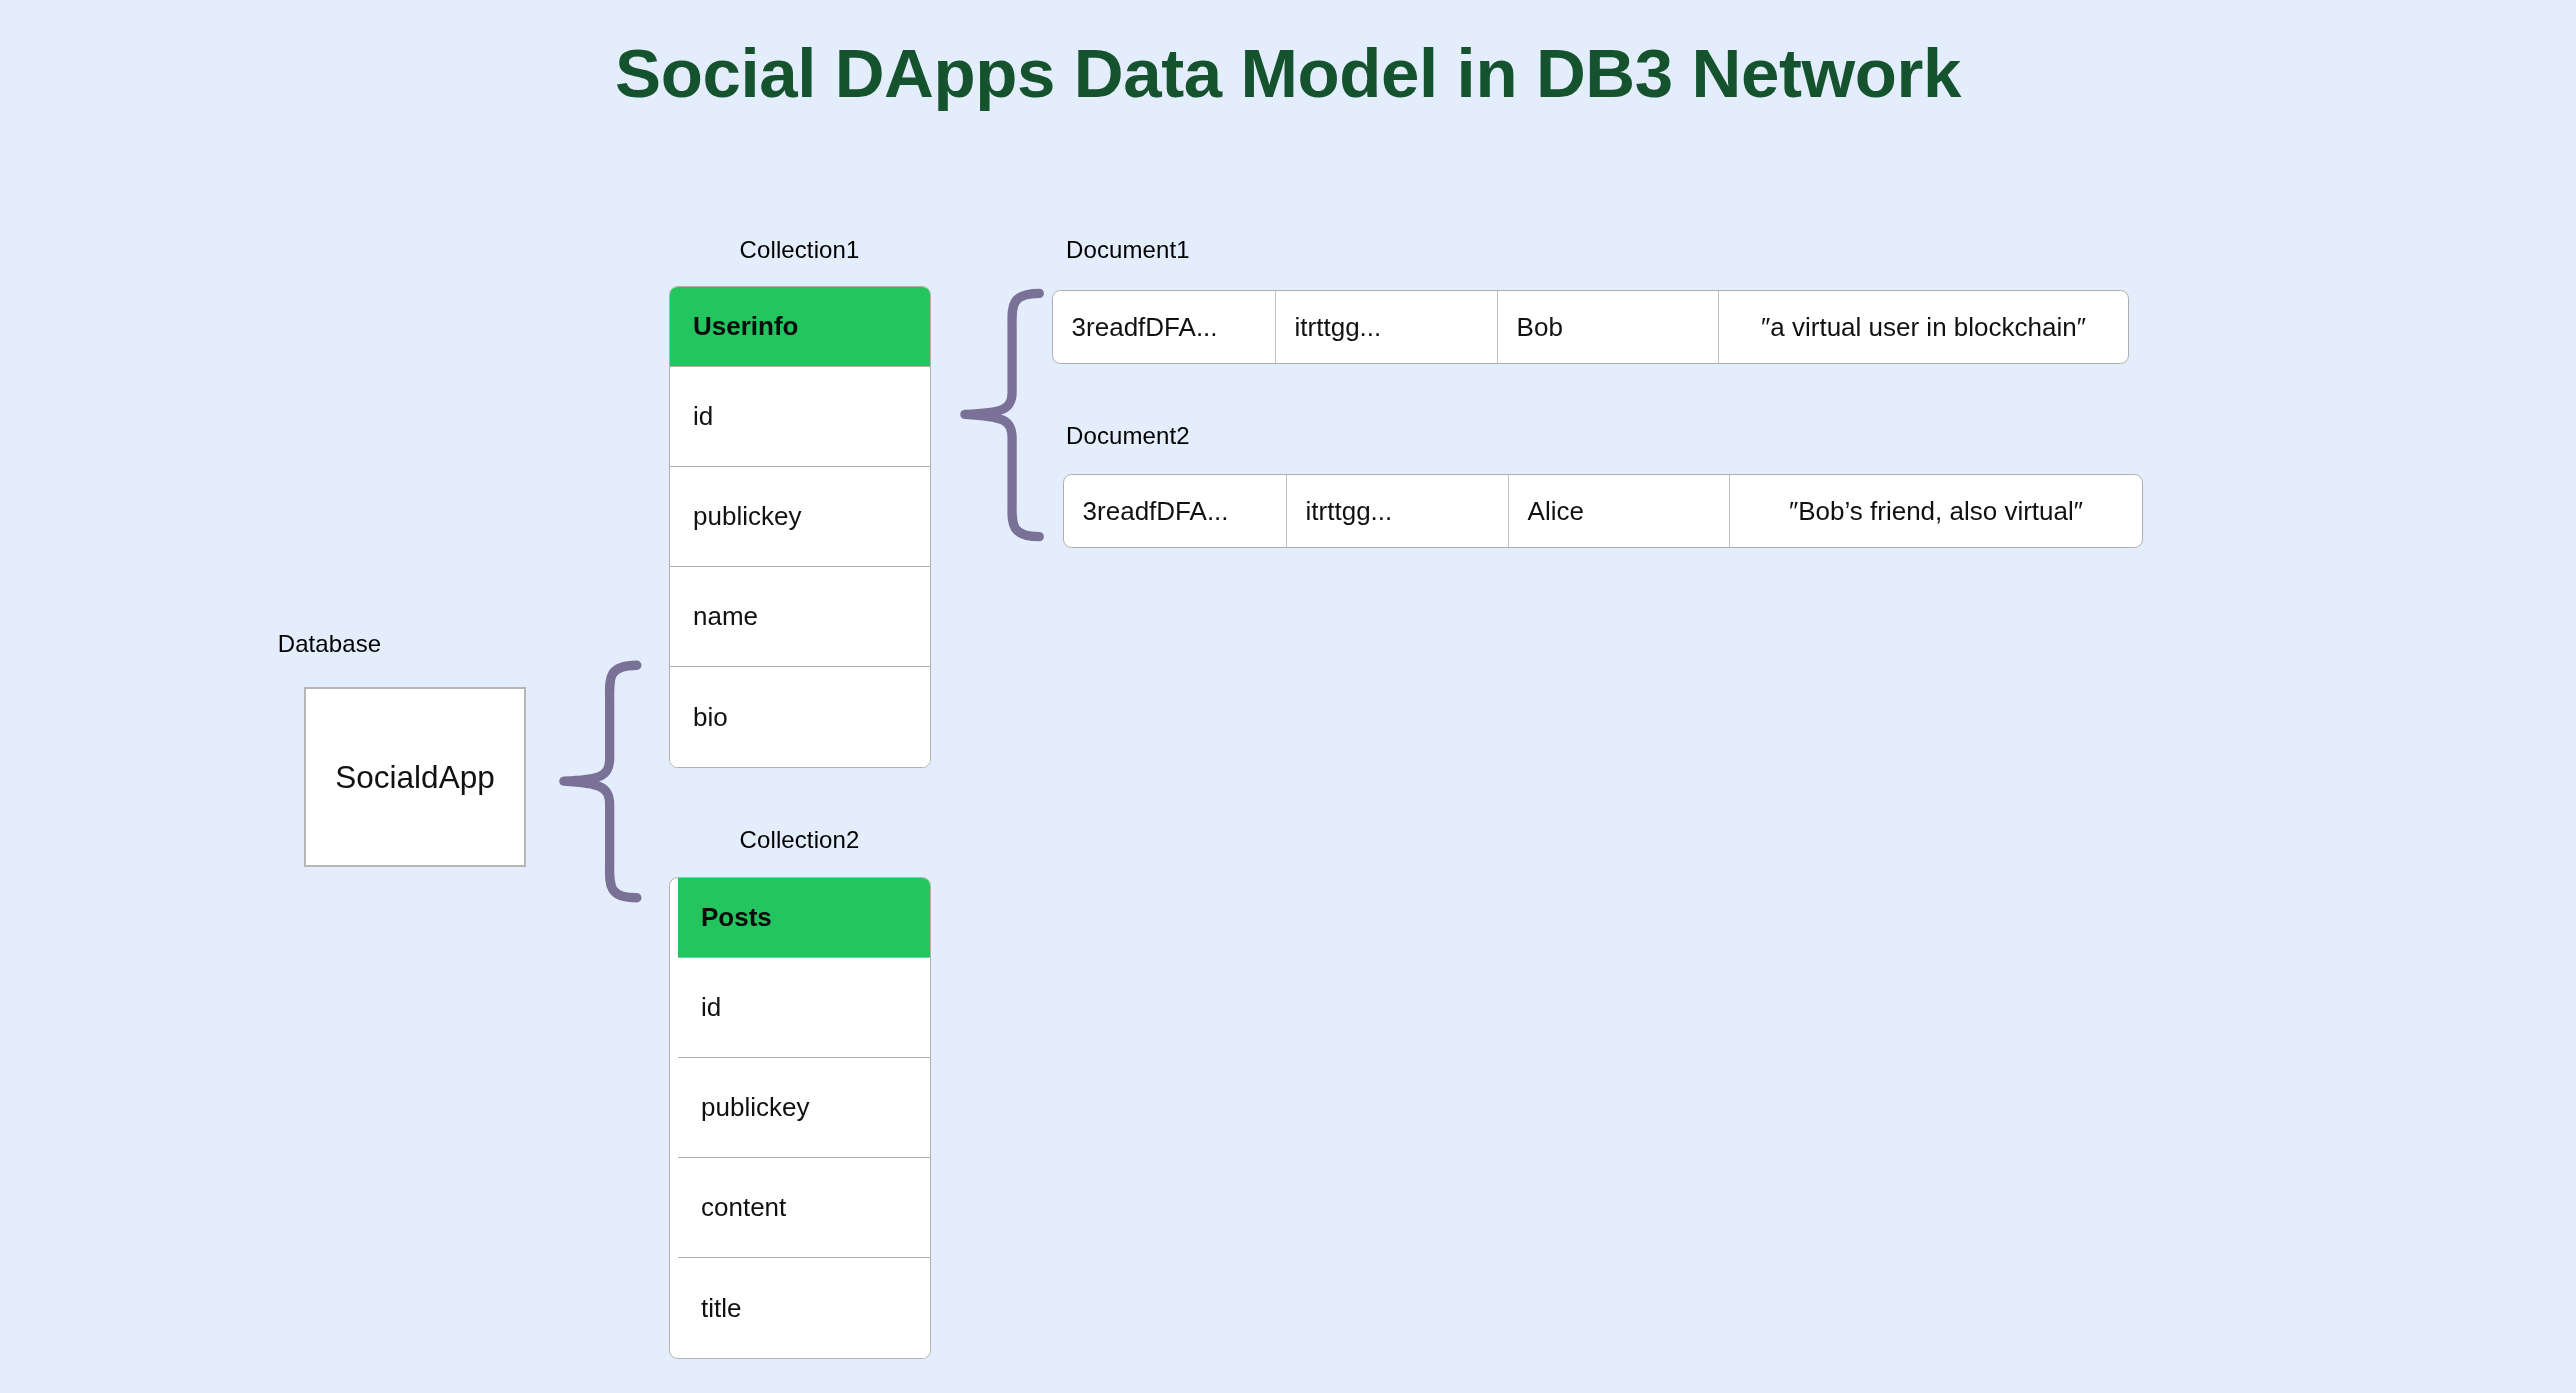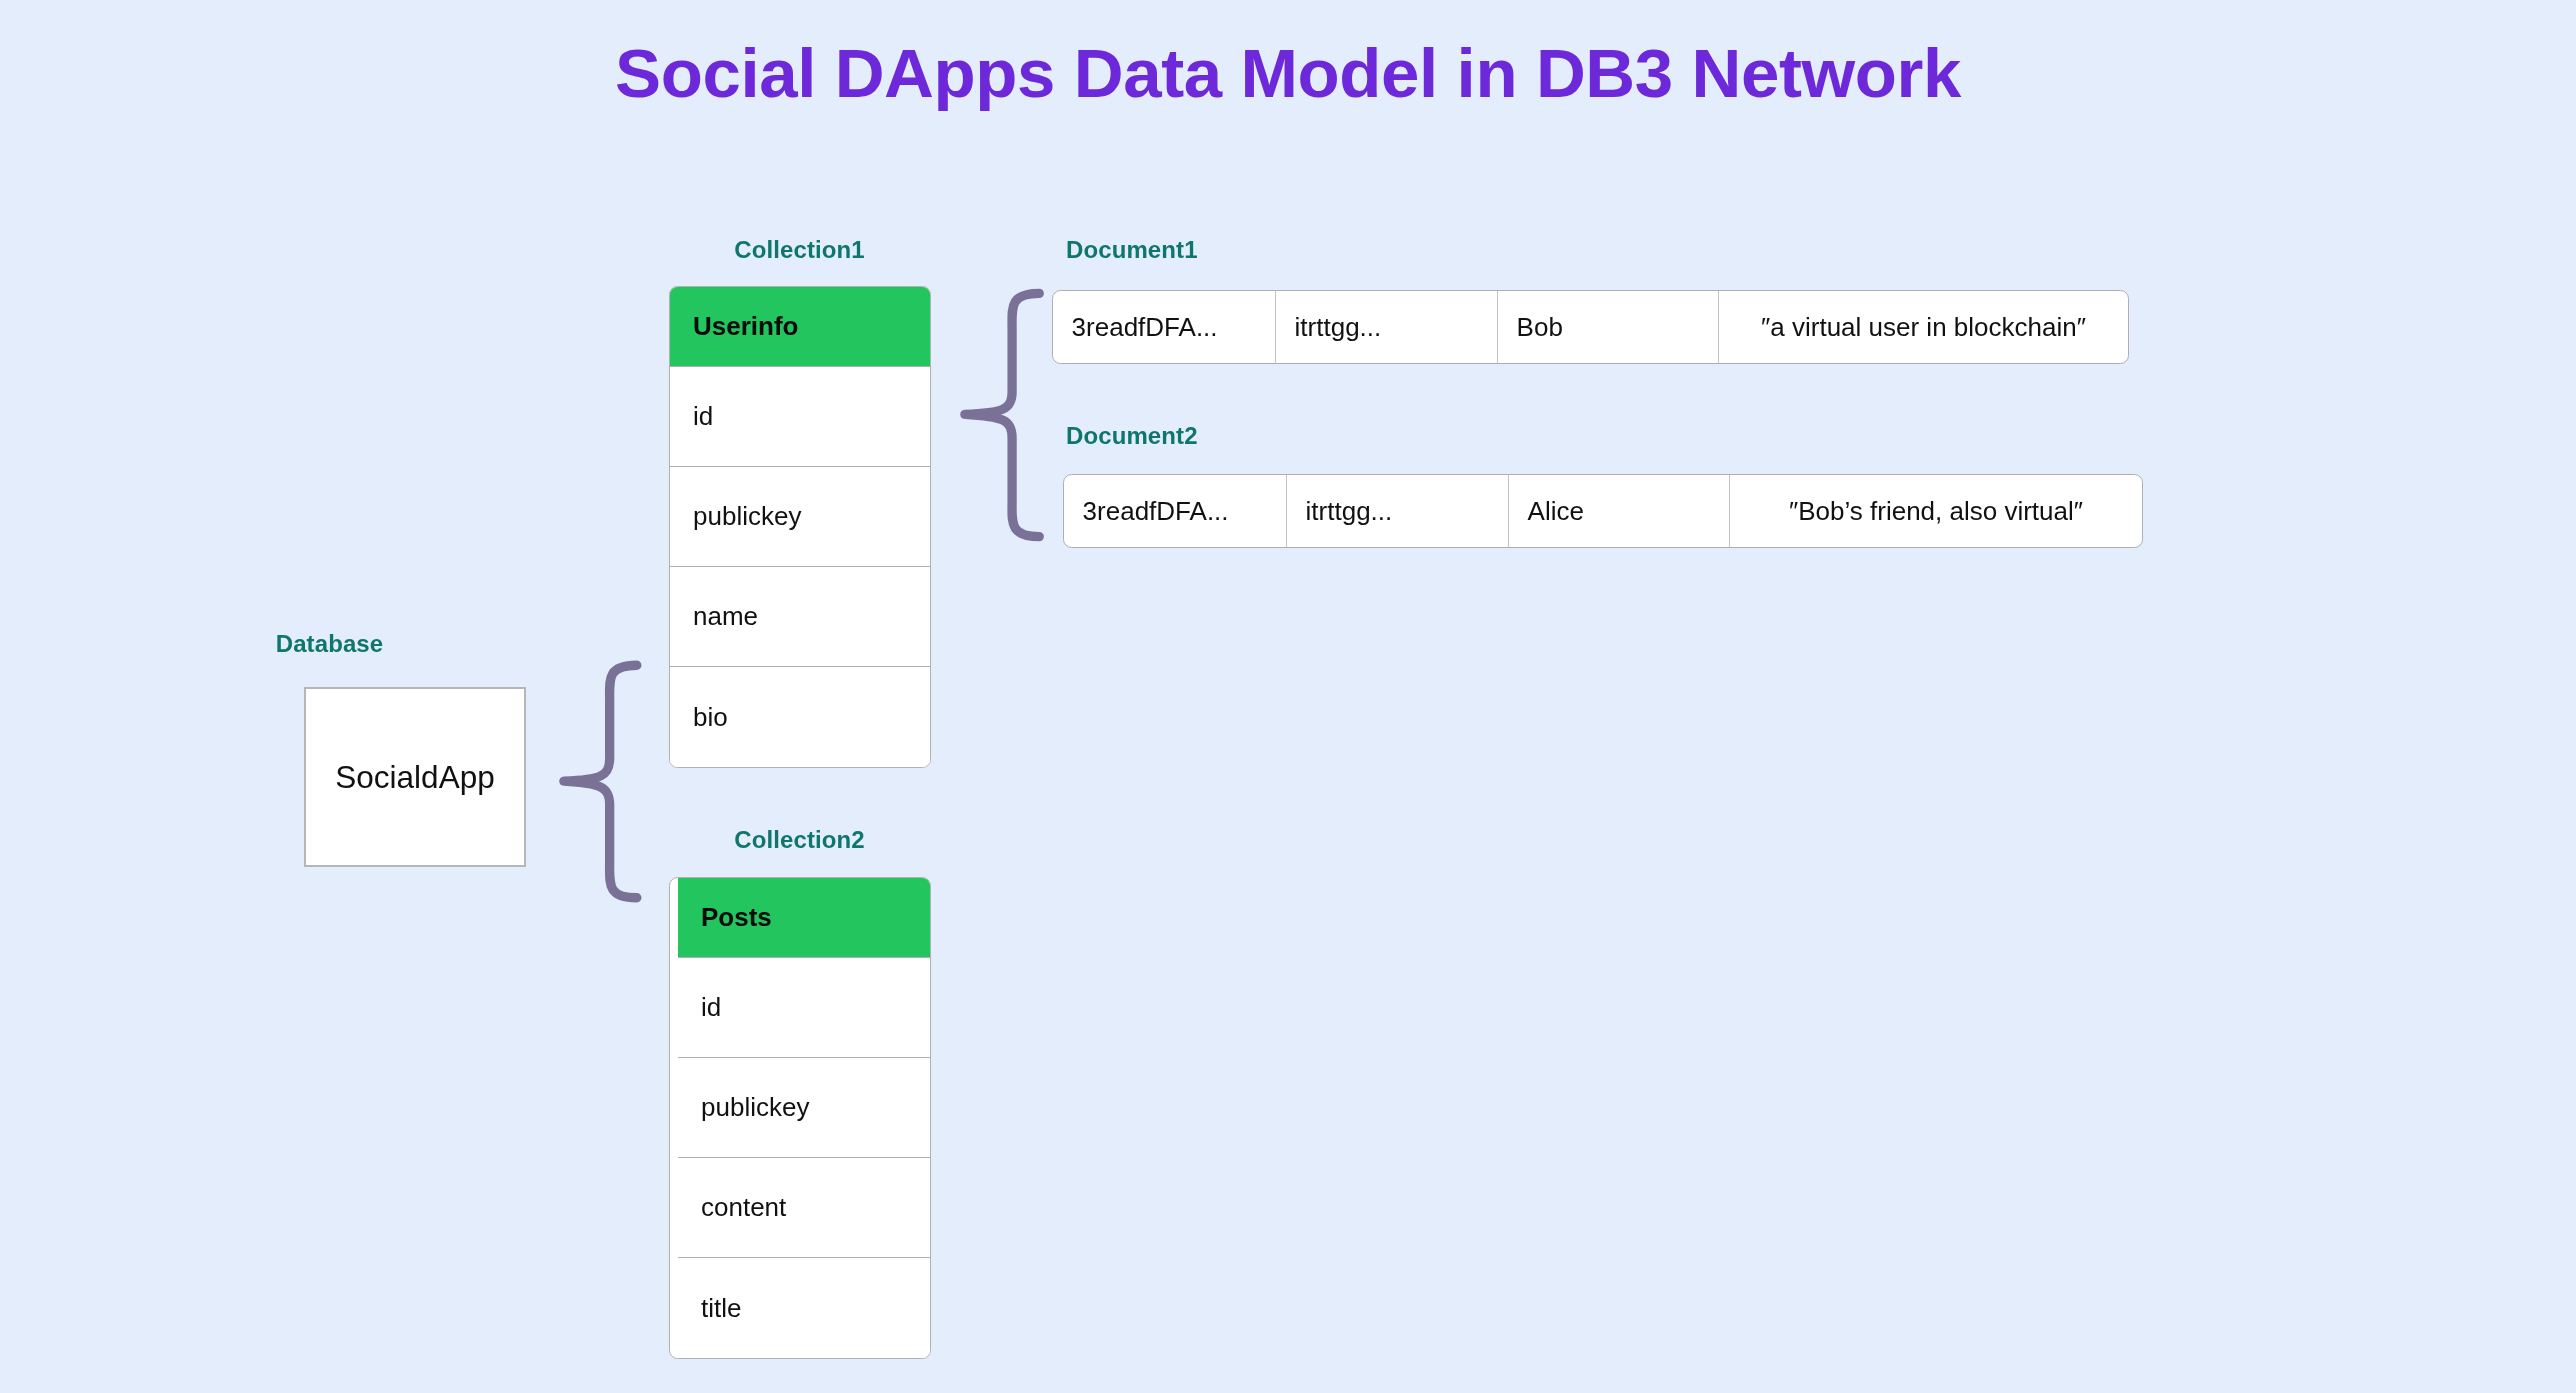--- a/index.html
+++ b/index.html
@@ -23,30 +23,30 @@
   
   #page-title {
     position: absolute;
     left: 0;
     top: 34px;
     width: 2576px;
     text-align: center;
     font-size: 69px;
     font-weight: bold;
     letter-spacing: -0.4px;
-    color: #6d28d9;
+    color: #14532d;
     white-space: nowrap;
   }
 
   
   .caption {
     position: absolute;
     font-size: 24px;
-    font-weight: bold;
-    color: #0f766e;
+    font-weight: normal;
+    color: #000000;
     white-space: nowrap;
     letter-spacing: 0.1px;
   }
   .caption.centered {
     text-align: center;
   }
   .caption.leftal {
     text-align: left;
   }
 

